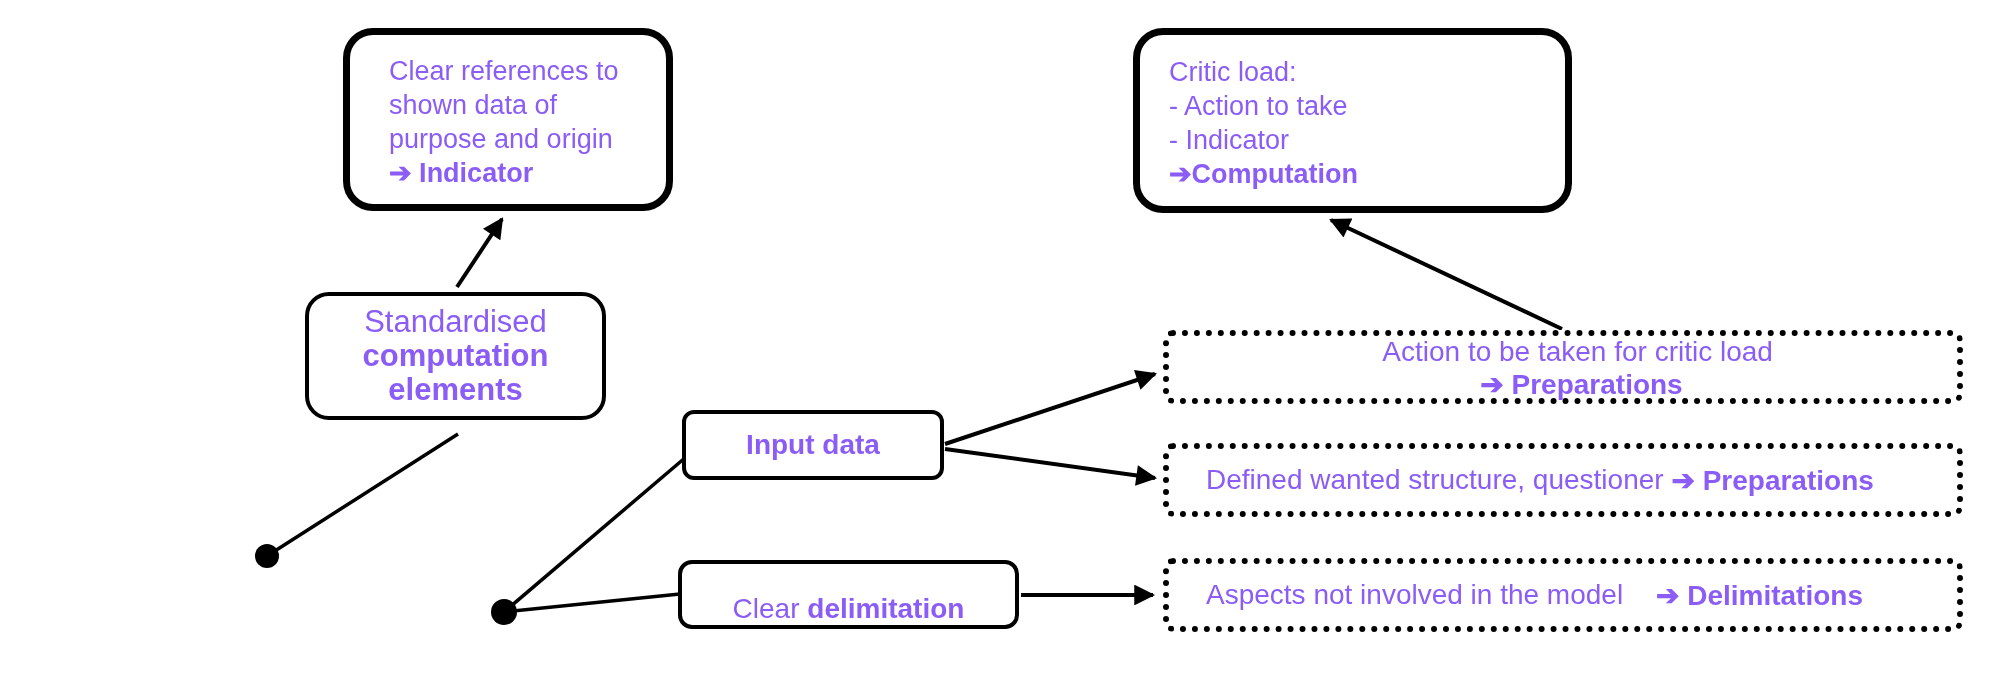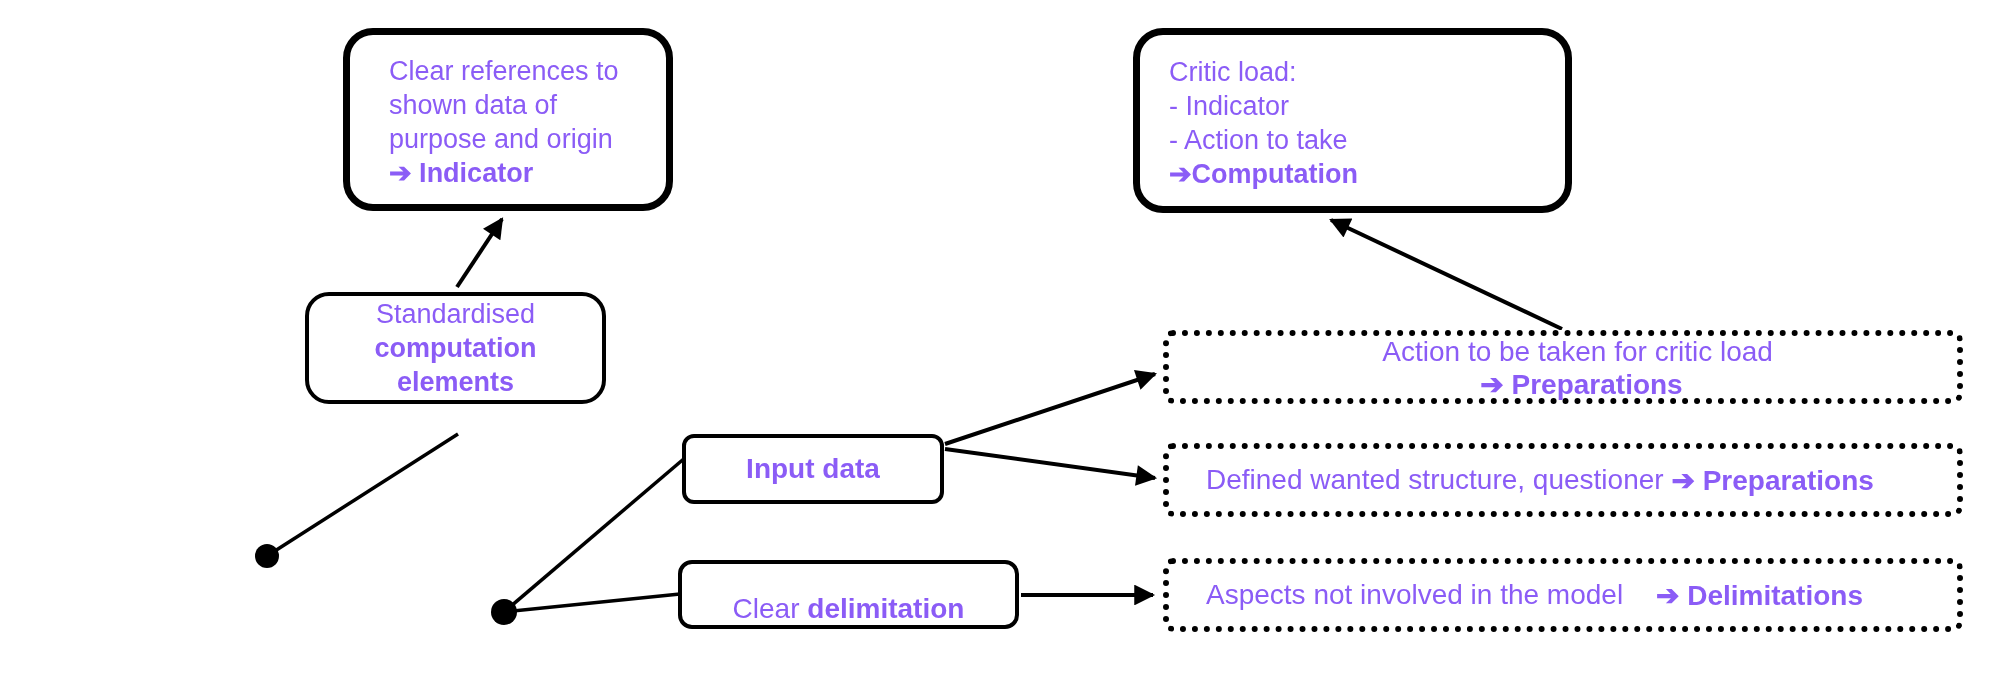--- a/index.html
+++ b/index.html
@@ -24,39 +24,39 @@
   .callout{
     border-width:7px;
     border-radius:30px;
     font-size:27px;
     line-height:34px;
   }
   .framework{left:343px;top:28px;width:330px;height:183px;padding:19px 10px 0 39px;}
   .computation{left:1133px;top:28px;width:439px;height:185px;padding:20px 10px 0 29px;}
   
   .standardised{
-    left:305px;top:292px;width:301px;height:112px;
+    left:305px;top:292px;width:301px;height:128px;
     border-radius:24px;
-    font-size:27px;line-height:34px;
+    font-size:31px;line-height:34px;
     display:flex;flex-direction:column;justify-content:center;align-items:center;
     text-align:right;
   }
   
   .solidity{
     left:40px;top:553px;width:460px;height:118px;
     border-width:10px;border-radius:59px;
     display:flex;justify-content:center;align-items:center;
     font-size:44px;font-weight:bold;
   }
   
   .inputdata{
     left:682px;top:410px;width:262px;height:70px;
     border-radius:12px;
     display:flex;justify-content:center;align-items:center;
-    font-size:28px;font-weight:bold;margin-top:24px;
+    font-size:28px;font-weight:bold;
   }
   .delimitation{
     left:678px;top:560px;width:341px;height:69px;
     border-radius:14px;
     display:flex;justify-content:center;align-items:flex-end;
     font-size:28px;
   }
   
   .dotted{
     left:1163px;width:800px;height:74px;
@@ -100,22 +100,22 @@
 
   <div class="node callout framework">
     <div>Clear references to</div>
     <div>shown data of</div>
     <div>purpose and origin</div>
     <div class="b">➔ Indicator</div>
   </div>
 
   <div class="node callout computation">
     <div>Critic load:</div>
+    <div>- Action to take</div>
     <div>- Indicator</div>
-    <div>- Action to take</div>
     <div class="b">➔Computation</div>
   </div>
 
   <div class="node standardised">
     <div>Standardised</div>
     <div class="b">computation</div>
     <div class="b">elements</div>
   </div>
 
 

